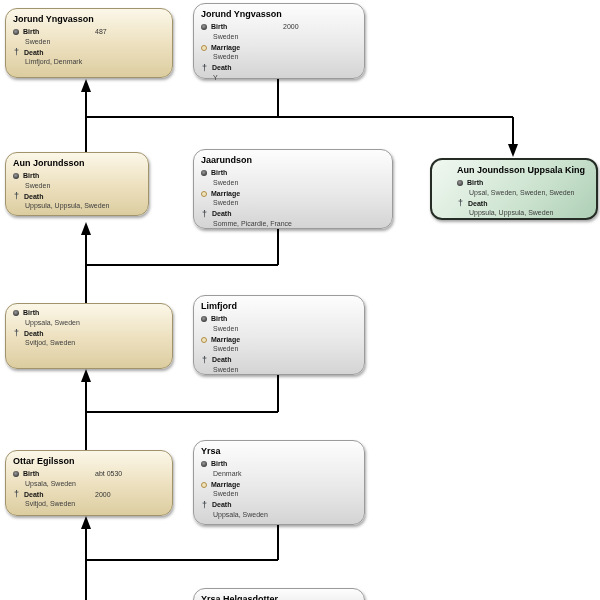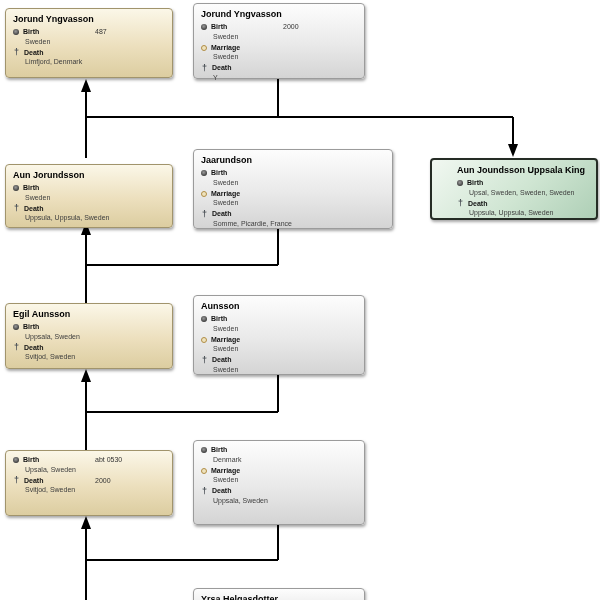--- a/index.html
+++ b/index.html
@@ -2,21 +2,21 @@
 <html><head>
 <meta charset="utf-8">
 <style>
   html,body { margin:0; padding:0; background:#fff; }
   .canvas {
     position:relative; width:600px; height:600px; overflow:hidden;
     background:#ffffff; font-family:"Liberation Sans", sans-serif;
   }
   svg.connectors { position:absolute; left:0; top:0; width:600px; height:600px; }
   .person-box {
-    position:absolute; box-sizing:border-box; border-radius:4px;
+    position:absolute; box-sizing:border-box; border-radius:12px;
     padding:5px 7px; box-shadow:1px 2px 3px rgba(0,0,0,0.35);
   }
   .ancestor {
     background:linear-gradient(#fbf7e8 0%, #ecdfbd 55%, #dccda0 100%);
     border:1px solid #a1946c;
   }
   .duplicate {
     background:linear-gradient(#fdfdfd 0%, #e9e9e9 55%, #d4d4d4 100%);
     border:1px solid #9b9b9b;
   }
@@ -127,21 +127,21 @@
     </div>
     <div class="field">
       <div class="field-head">
         <span class="icon icon-death">†</span>
         <span>Death</span>
       </div>
       <div class="field-place">Y</div>
     </div>
   </div>
 
-  <div class="person-box ancestor" style="left:5px;top:164px;width:168px;height:64px">
+  <div class="person-box ancestor" style="left:5px;top:152px;width:144px;height:64px">
     <div class="person-name">Aun Jorundsson</div>
     <div class="field">
       <div class="field-head">
         <span class="icon icon-birth"></span>
         <span>Birth</span>
       </div>
       <div class="field-place">Sweden</div>
     </div>
     <div class="field">
       <div class="field-head">
@@ -189,39 +189,38 @@
     <div class="field">
       <div class="field-head">
         <span class="icon icon-death">†</span>
         <span>Death</span>
       </div>
       <div class="field-place">Uppsula, Uppsula, Sweden</div>
     </div>
   </div>
 
   <div class="person-box ancestor" style="left:5px;top:303px;width:168px;height:66px">
-    <div class="person-name">Egil Aunsson</div>
     <div class="field">
       <div class="field-head">
         <span class="icon icon-birth"></span>
         <span>Birth</span>
       </div>
       <div class="field-place">Uppsala, Sweden</div>
     </div>
     <div class="field">
       <div class="field-head">
         <span class="icon icon-death">†</span>
         <span>Death</span>
       </div>
       <div class="field-place">Svitjod, Sweden</div>
     </div>
   </div>
 
   <div class="person-box duplicate" style="left:193px;top:295px;width:172px;height:80px">
-    <div class="person-name">Aunsson</div>
+    <div class="person-name">Limfjord</div>
     <div class="field">
       <div class="field-head">
         <span class="icon icon-birth"></span>
         <span>Birth</span>
       </div>
       <div class="field-place">Sweden</div>
     </div>
     <div class="field">
       <div class="field-head">
         <span class="icon icon-marriage"></span>
@@ -232,39 +231,41 @@
     <div class="field">
       <div class="field-head">
         <span class="icon icon-death">†</span>
         <span>Death</span>
       </div>
       <div class="field-place">Sweden</div>
     </div>
   </div>
 
   <div class="person-box ancestor" style="left:5px;top:450px;width:168px;height:66px">
+    <div class="person-name">Ottar Egilsson</div>
     <div class="field">
       <div class="field-head">
         <span class="icon icon-birth"></span>
         <span>Birth</span>
         <span class="field-value">abt 0530</span>
       </div>
       <div class="field-place">Upsala, Sweden</div>
     </div>
     <div class="field">
       <div class="field-head">
         <span class="icon icon-death">†</span>
         <span>Death</span>
         <span class="field-value">2000</span>
       </div>
       <div class="field-place">Svitjod, Sweden</div>
     </div>
   </div>
 
   <div class="person-box duplicate" style="left:193px;top:440px;width:172px;height:85px">
+    <div class="person-name">Yrsa</div>
     <div class="field">
       <div class="field-head">
         <span class="icon icon-birth"></span>
         <span>Birth</span>
       </div>
       <div class="field-place">Denmark</div>
     </div>
     <div class="field">
       <div class="field-head">
         <span class="icon icon-marriage"></span>

